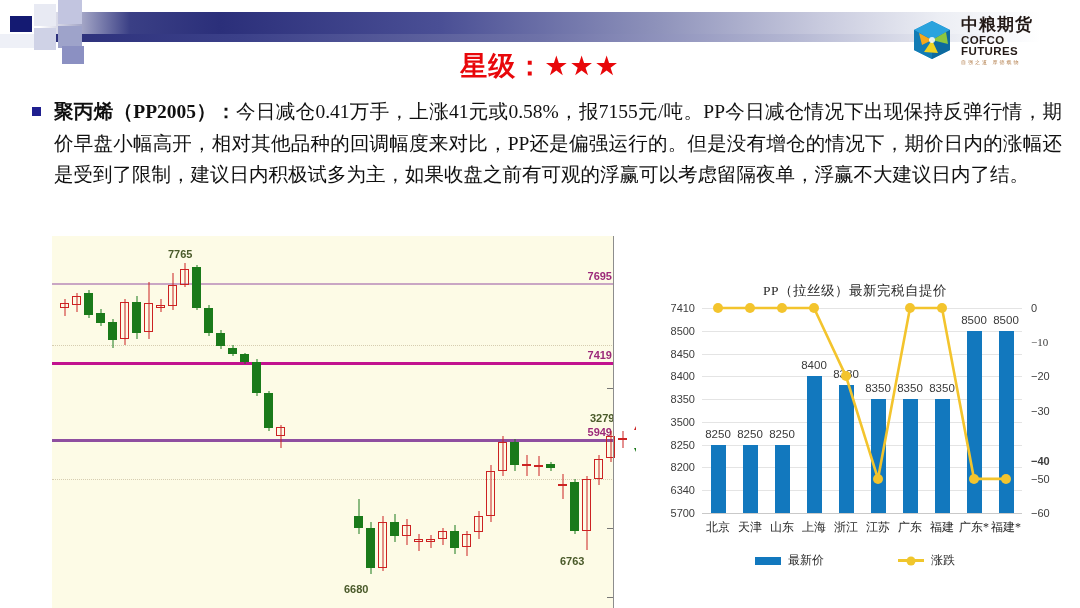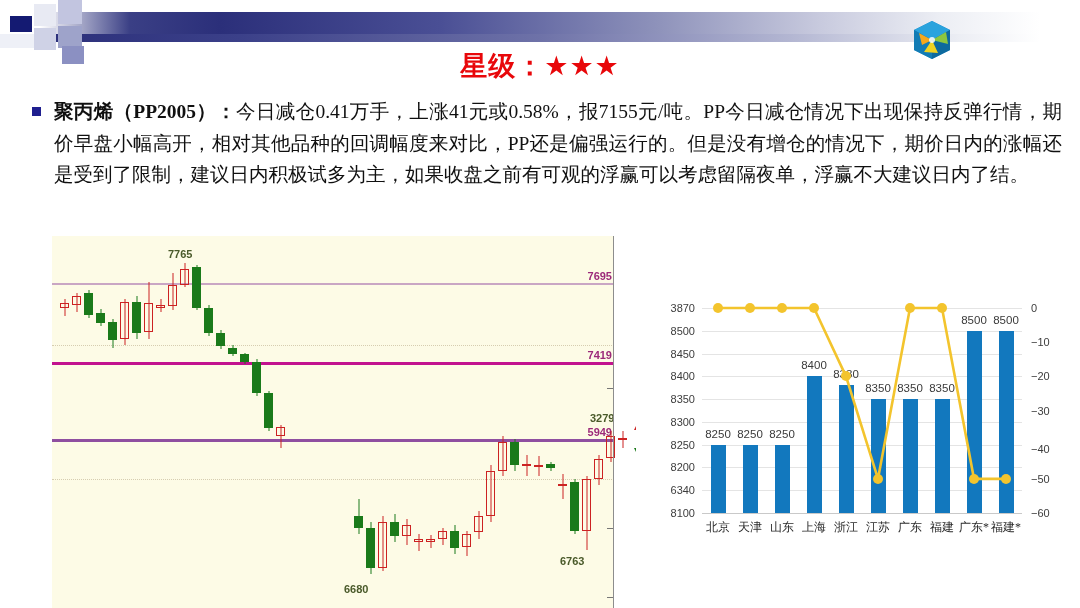--- a/index.html
+++ b/index.html
@@ -170,20 +170,25 @@
     <svg viewBox="0 0 44 44" width="44" height="44">
       <polygon points="22,3 40,12 40,32 22,41 4,32 4,12" fill="#1a84c8"></polygon>
       <path d="M22,3 L40,12 L22,22 L4,12 Z" fill="#2aa3dd"></path>
       <path d="M4,12 L22,22 L22,41 L4,32 Z" fill="#127cb5"></path>
       <path d="M22,22 L40,12 L40,32 L22,41 Z" fill="#0e6a9e"></path>
       <path d="M22,22 L36,14 L38,26 Z" fill="#8cc63f"></path>
       <path d="M22,22 L9,15 L12,27 Z" fill="#f7a81b"></path>
       <path d="M22,22 L14,34 L28,35 Z" fill="#f0d321"></path>
       <circle cx="22" cy="22" r="3" fill="#ffffff" opacity="0.85"></circle>
     </svg>
+  </div>
+  <div class="logo-text">
+    <span class="logo-cn">中粮期货</span>
+    <span class="logo-en">COFCO FUTURES</span>
+    <span class="logo-sub">自强之道  厚德载物</span>
   </div>
 </div>
 
 <div class="rating">
   <span>星级：</span><span class="stars">★★★</span>
 </div>
 
 <div class="para">
   <div class="bullet"></div>
   <div class="para-text">
@@ -378,46 +383,47 @@
       <div class="pt-label" style="left: 538px; top: 176.283px;">3279</div>
       <div class="arrow-up" style="left: 582px; top: 186px;"></div>
       <div class="arrow-up-stem" style="left: 585px; top: 194px; height: 7px;"></div>
       <div class="arrow-dn" style="left: 582px; top: 211.754px;"></div>
       <div class="arrow-dn-stem" style="left: 585px; top: 204.754px; height: 7px;"></div>
     </div>
   <div class="k-axis-right"></div>
 </div>
 
 <div class="barchart">
+  <div class="bc-title">PP（拉丝级）最新完税自提价</div>
   <div class="plot" id="bc-plot">
       <div class="gl base" style="top: 205px;"></div>
-      <div class="ylab" style="top: 205px;">8100</div>
+      <div class="ylab" style="top: 205px;">5700</div>
       <div class="gl" style="top: 182.222px;"></div>
       <div class="ylab" style="top: 182.222px;">6340</div>
       <div class="gl" style="top: 159.444px;"></div>
       <div class="ylab" style="top: 159.444px;">8200</div>
       <div class="gl" style="top: 136.667px;"></div>
       <div class="ylab" style="top: 136.667px;">8250</div>
       <div class="gl" style="top: 113.889px;"></div>
-      <div class="ylab" style="top: 113.889px;">8300</div>
+      <div class="ylab" style="top: 113.889px;">3500</div>
       <div class="gl" style="top: 91.1111px;"></div>
       <div class="ylab" style="top: 91.1111px;">8350</div>
       <div class="gl" style="top: 68.3333px;"></div>
       <div class="ylab" style="top: 68.3333px;">8400</div>
       <div class="gl" style="top: 45.5556px;"></div>
       <div class="ylab" style="top: 45.5556px;">8450</div>
       <div class="gl" style="top: 22.7778px;"></div>
       <div class="ylab" style="top: 22.7778px;">8500</div>
       <div class="gl" style="top: 0px;"></div>
-      <div class="ylab" style="top: 0px;">3870</div>
+      <div class="ylab" style="top: 0px;">7410</div>
       <div class="ylab2" style="top: 0px;">0</div>
-      <div class="ylab2" style="top: 34.1667px;">−10</div>
+      <div class="ylab2" style="top: 34.1667px; font-family: Liberation Serif, serif;">−10</div>
       <div class="ylab2" style="top: 68.3333px;">−20</div>
       <div class="ylab2" style="top: 102.5px;">−30</div>
-      <div class="ylab2" style="top: 141px;">−40</div>
+      <div class="ylab2" style="top: 153px; font-weight: bold;">−40</div>
       <div class="ylab2" style="top: 170.833px;">−50</div>
       <div class="ylab2" style="top: 205px;">−60</div>
       <div class="bar" style="left: 8.5px; width: 15px; height: 68.3333px; background: rgb(18, 120, 190);"></div>
       <div class="bar-val" style="left: 16px; top: 119.667px;">8250</div>
       <div class="xlab" style="left: 16px;">北京</div>
       <div class="bar" style="left: 40.5px; width: 15px; height: 68.3333px; background: rgb(18, 120, 190);"></div>
       <div class="bar-val" style="left: 48px; top: 119.667px;">8250</div>
       <div class="xlab" style="left: 48px;">天津</div>
       <div class="bar" style="left: 72.5px; width: 15px; height: 68.3333px; background: rgb(18, 120, 190);"></div>
       <div class="bar-val" style="left: 80px; top: 119.667px;">8250</div>
@@ -450,13 +456,23 @@
       <div class="mk" style="left: 48px; top: 0px;"></div>
       <div class="mk" style="left: 80px; top: 0px;"></div>
       <div class="mk" style="left: 112px; top: 0px;"></div>
       <div class="mk" style="left: 144px; top: 68.3333px;"></div>
       <div class="mk" style="left: 176px; top: 170.833px;"></div>
       <div class="mk" style="left: 208px; top: 0px;"></div>
       <div class="mk" style="left: 240px; top: 0px;"></div>
       <div class="mk" style="left: 272px; top: 170.833px;"></div>
       <div class="mk" style="left: 304px; top: 170.833px;"></div>
     </div>
+  <div class="legend">
+    <div class="lg-item">
+      <span class="lg-swatch-bar"></span>
+      <span class="lg-text">最新价</span>
+    </div>
+    <div class="lg-item">
+      <span class="lg-swatch-line"></span>
+      <span class="lg-text">涨跌</span>
+    </div>
+  </div>
 </div>
 
 </body></html>

